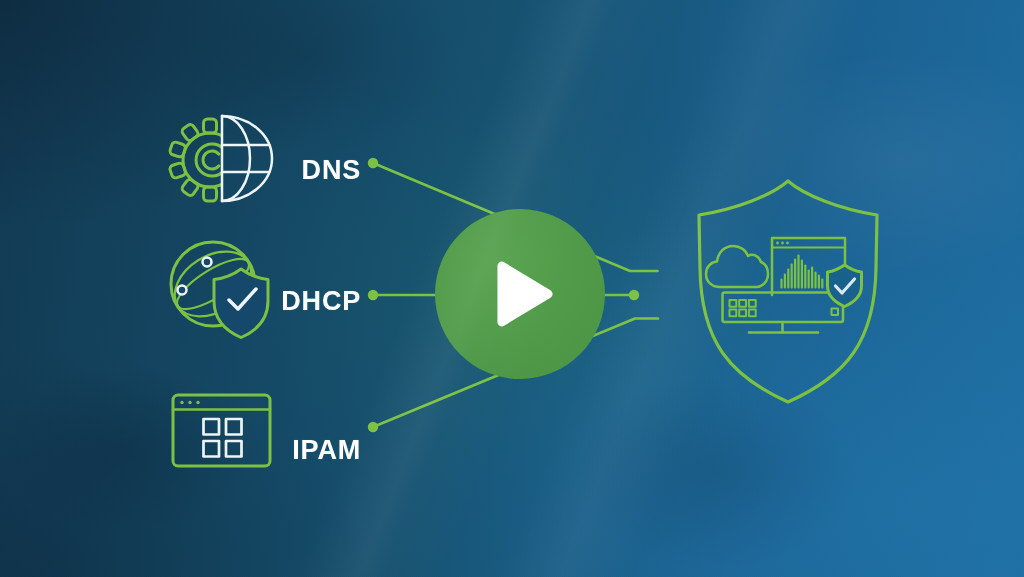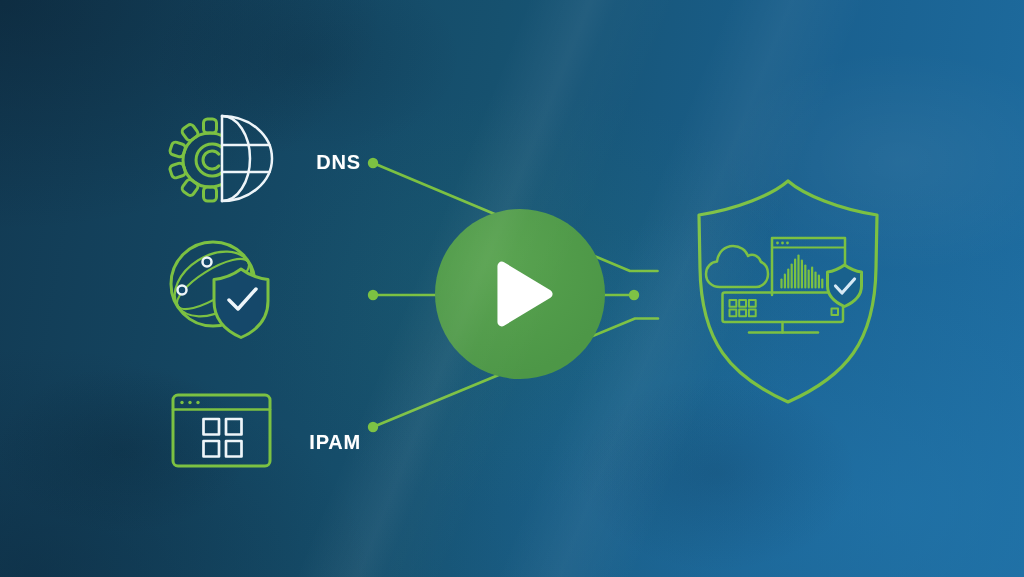--- a/index.html
+++ b/index.html
@@ -38,22 +38,23 @@
   .w27 { stroke-width:2.7; }
   .w3  { stroke-width:3; }
   .w32 { stroke-width:3.2; }
   .w35 { stroke-width:3.5; }
   .mask-navy { fill:var(--mask-navy,#15486a); }
   .mask-blue { fill:var(--mask-blue,#19618d); }
   .node-dot  { fill:var(--mask-navy,#15486a); stroke:var(--white-line,#eef5f9); stroke-width:2.5; }
   .check-lt  { stroke:var(--check-light,#d6e9f5); fill:none; }
   .lbl {
     position:absolute; right:663px; color:var(--label-white,#ffffff);
-    font-size:20px; font-weight:700; letter-spacing:0.8px; line-height:31px;
+    font-size:27px; font-weight:700; letter-spacing:0.8px; line-height:31px;
     text-shadow:0 0 1px rgba(255,255,255,0.25);
+    margin-top:8px;
   }
   .play {
     position:absolute; left:435px; top:209px; width:170px; height:170px;
     border:none; padding:0; border-radius:50%; cursor:pointer;
     background:radial-gradient(circle at 38% 32%, var(--play-green-light,#57a24e), var(--play-green,#4d9747) 72%);
     display:flex; align-items:center; justify-content:center;
   }
   .play svg { width:58px; height:70px; margin-left:10px; }
   .play path { fill:#ffffff; stroke:#ffffff; stroke-width:9; stroke-linejoin:round; }
 </style>
@@ -179,14 +180,15 @@
 
   <button class="play">
     <svg viewBox="0 0 60 72">
         <path d="M6,7 L54,36 L6,65 Z"></path>
       </svg>
   </button>
 
   <div class="streaks"></div>
 
   <div class="lbl" style="top:147px">DNS</div>
+  <div class="lbl" style="top:278px">DHCP</div>
   <div class="lbl" style="top:427px">IPAM</div>
 </div>
 
 </body></html>

